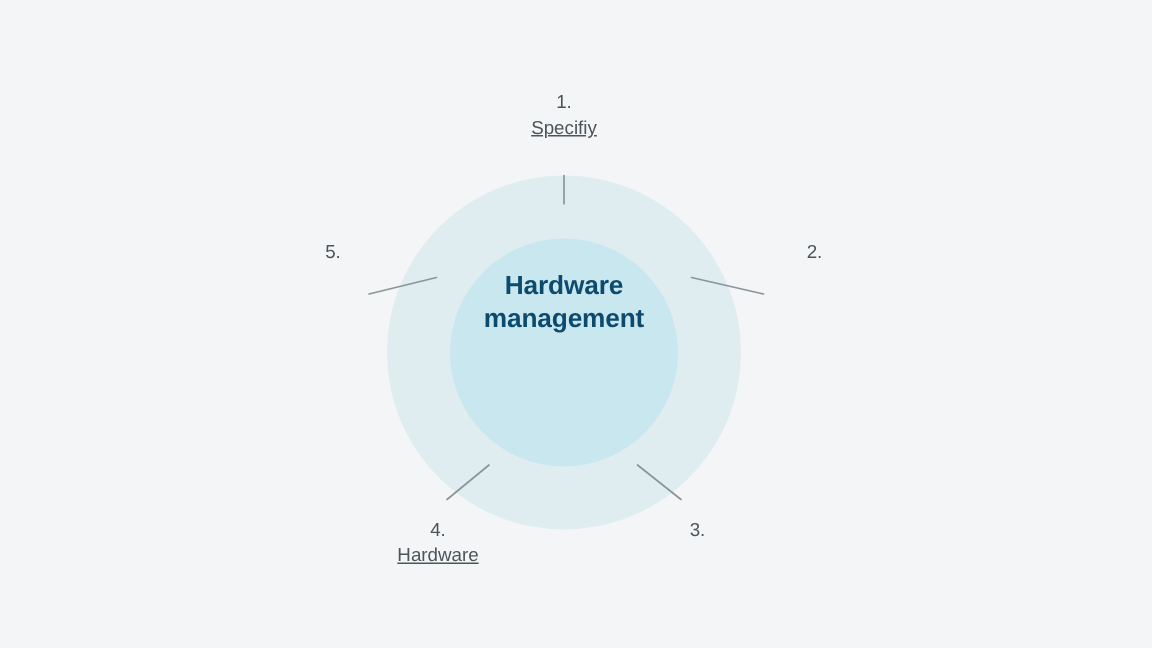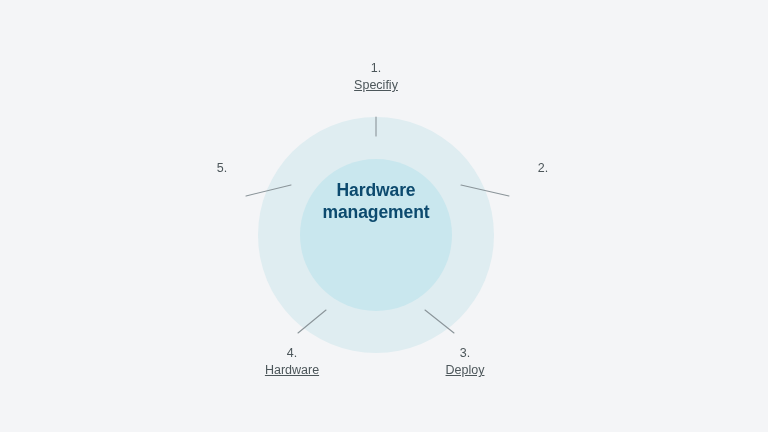--- a/index.html
+++ b/index.html
@@ -84,21 +84,20 @@
     <span class="num">1.</span>
     <span class="name">Specifiy</span>
   </div>
 
   <div class="node-label" id="lbl1" style="top: 160px; width: 110px; left: 488px; color: rgb(76, 86, 90);">
     <span class="num">2.</span>
   </div>
 
   <div class="node-label" id="lbl2" style="top: 345px; width: 110px; left: 410px; color: rgb(76, 86, 90);">
     <span class="num">3.</span>
-    <span class="name">Deploy</span>
   </div>
 
   <div class="node-label" id="lbl3" style="top: 345px; width: 110px; left: 237px; color: rgb(76, 86, 90);">
     <span class="num">4.</span>
     <span class="name">Hardware</span>
   </div>
 
   <div class="node-label" id="lbl4" style="top: 160px; width: 110px; left: 167px; color: rgb(76, 86, 90);">
     <span class="num">5.</span>
   </div>

